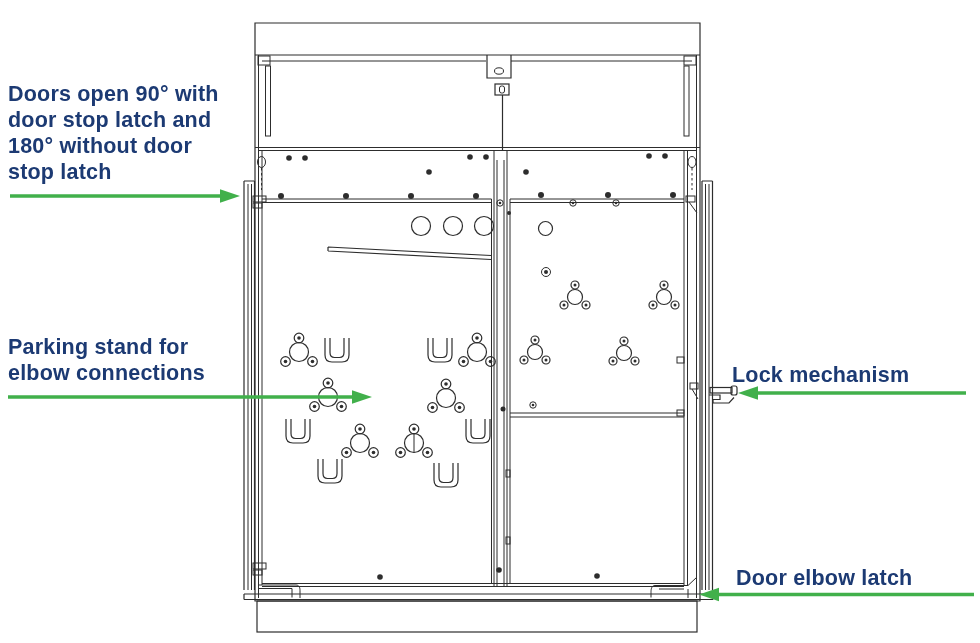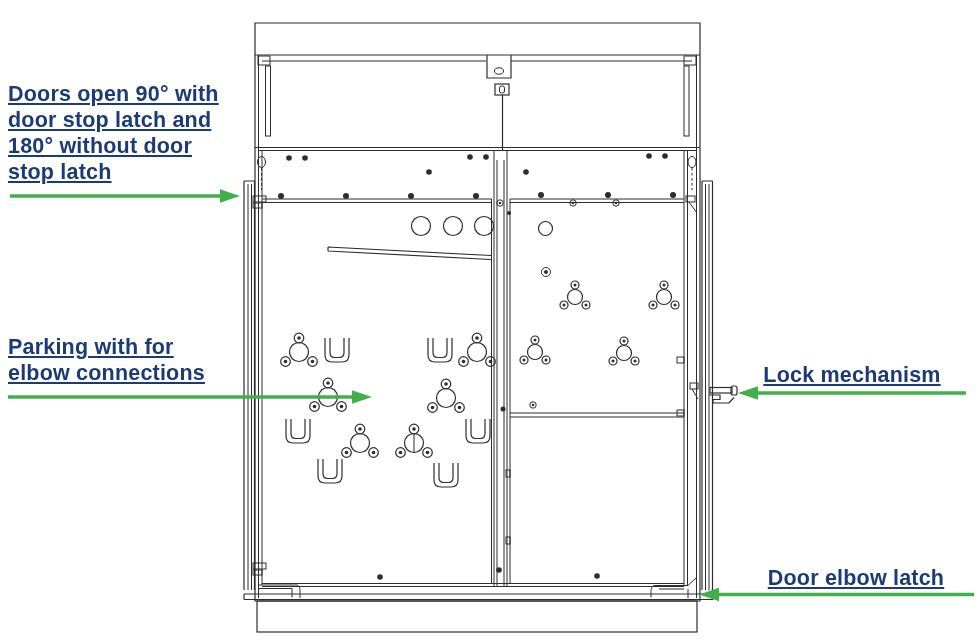--- a/index.html
+++ b/index.html
@@ -12,23 +12,22 @@
     font-family:"Liberation Sans","DejaVu Sans",sans-serif;
   }
   .label{
     position:absolute;
     font-weight:700;
     font-size:21.5px;
     line-height:26px;
     letter-spacing:.2px;
     color:var(--label);
     white-space:pre-line;
-    text-decoration:underline;
   }
-  .label.right{text-align:center;}
+  .label.right{text-align:left;}
   svg{position:absolute;left:0;top:0;color:var(--line);}
   .ln{fill:none;stroke:currentColor;stroke-width:1.2;}
   .lt{fill:none;stroke:currentColor;stroke-width:1;}
   .d{fill:currentColor;stroke:none;}
   .dash{fill:none;stroke:currentColor;stroke-width:1;stroke-dasharray:2.5 2.5;}
   .arrows{color:var(--arrow);}
   .aln{stroke:currentColor;stroke-width:3.4;fill:none;}
   .ah{fill:currentColor;stroke:none;}
 </style>
 </head>
@@ -218,18 +217,18 @@
       <polygon class="ah" points="699,594.5 719,587.7 719,601.3"></polygon>
     </g>
   </g>
 </svg>
 
 <div class="label" style="left:8px;top:81px;width:214px">Doors open 90° with
 door stop latch and
 180° without door
 stop latch</div>
 
-<div class="label" style="left:8px;top:334px;width:220px">Parking with for
+<div class="label" style="left:8px;top:334px;width:220px">Parking stand for
 elbow connections</div>
 
 <div class="label right" style="right:8px;top:362px;width:240px">Lock mechanism</div>
 
 <div class="label right" style="right:4px;top:565px;width:240px">Door elbow latch</div>
 
 </body></html>

